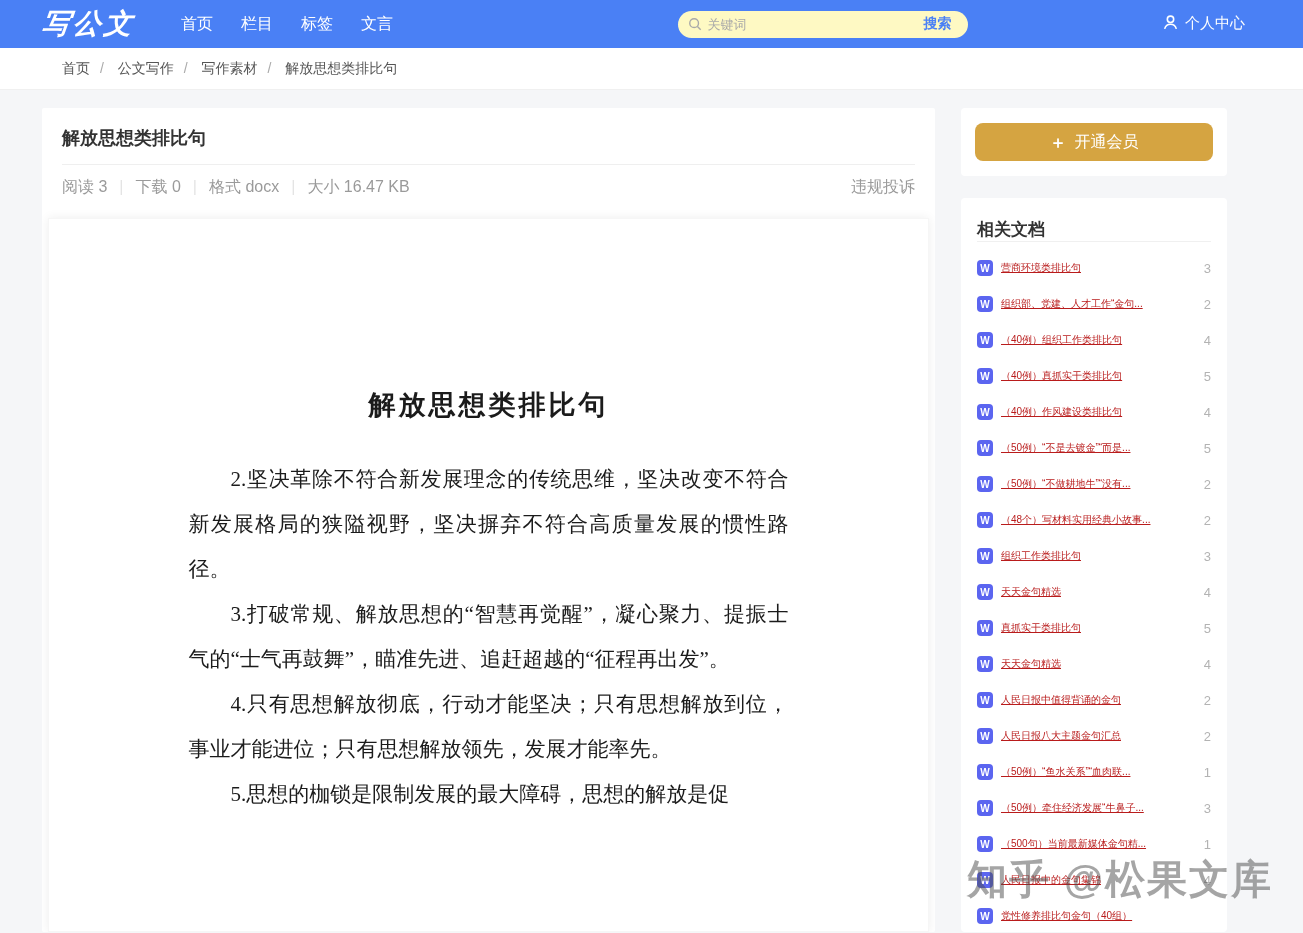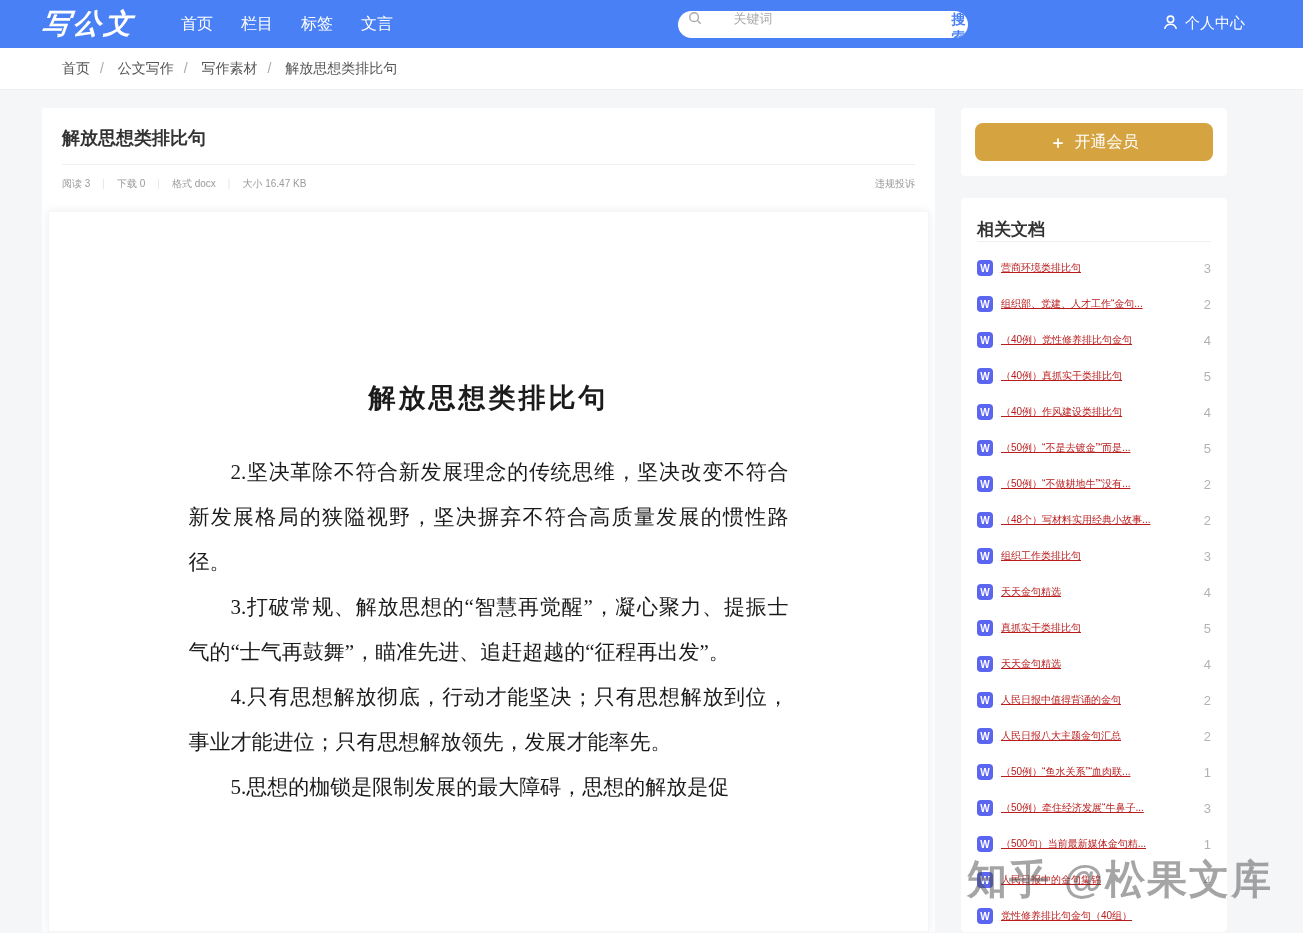--- a/index.html
+++ b/index.html
@@ -8,23 +8,23 @@
 
   
   .topbar { height:48px; background:#4a80f5; display:flex; align-items:center;
             padding:0 58px 0 42px; }
   .logo { color:#fff; font-family:"DejaVu Serif", serif; font-style:italic;
           font-weight:bold; font-size:28px; letter-spacing:3px; transform:skewX(-6deg);
           margin-right:46px; white-space:nowrap; cursor:pointer; }
   .nav { display:flex; gap:28px; }
   .nav-item { color:#fff; font-size:16px; text-decoration:none; cursor:pointer; }
   .search-wrap { flex:1; display:flex; justify-content:center; }
-  .searchbox { width:290px; height:27px; background:#ffffff; border-radius:14px;
-               display:flex; align-items:flex-start; padding-left:10px; overflow:hidden;
-               margin-left:90px;gap:26px; }
+  .searchbox { width:290px; height:27px; background:#fef9c3; border-radius:14px;
+               display:flex; align-items:center; padding-left:10px; overflow:hidden;
+               margin-left:90px; }
   .search-icon { display:flex; align-items:center; margin-right:6px; }
   .search-input { border:none; outline:none; flex:1; font-size:13px; color:#333;
                   background:transparent; }
   .search-input::placeholder { color:#a9a9a9; }
   .search-btn { border:none; background:transparent; color:#4a80f5; font-size:14px;
                 font-weight:bold; padding:0 16px; height:100%; cursor:pointer; }
   .user { display:flex; align-items:flex-start; gap:6px; color:#fff; font-size:15px;
           cursor:pointer; white-space:nowrap; }
 
   
@@ -38,21 +38,21 @@
   .content { display:flex; gap:26px; padding:18px 58px 0 42px;
              height:calc(933px - 91px); align-items:stretch; }
   .left-col { width:893px; background:#fff; border-radius:2px; overflow:hidden;
               display:flex; flex-direction:column; }
   .right-col { width:266px; display:flex; flex-direction:column; }
 
   
   .art-head { padding:18px 20px 0; }
   .art-title { font-size:18px; color:#333; font-weight:bold; padding-bottom:14px;
                border-bottom:1px solid #efefef; }
-  .meta-row { display:flex; align-items:center; padding:12px 0 10px; font-size:10px;
+  .meta-row { display:flex; align-items:center; padding:12px 0 10px; font-size:16px;
               color:#9a9a9a; }
   .meta-item + .meta-item::before { content:"|"; color:#e4e4e4; margin:0 12px; }
   .report { margin-left:auto; color:#9a9a9a; text-decoration:none; cursor:pointer; }
 
   
   .preview { flex:1; margin:10px 6px 0; background:#fff;
              box-shadow:0 0 10px rgba(0,0,0,0.07); border:1px solid #f6f6f6;
              overflow:hidden; }
   .doc-page { width:600px; margin:0 auto; padding-top:168px;
               font-family:"Liberation Serif", serif; color:#1b1b1b; }
@@ -194,21 +194,21 @@
           </li>
 
           <li class="rel-item">
             <span class="w-icon">W</span>
             <span class="rel-title">组织部、党建、人才工作“金句...</span>
             <span class="rel-count">2</span>
           </li>
 
           <li class="rel-item">
             <span class="w-icon">W</span>
-            <span class="rel-title">（40例）党性修养排比句金句</span>
+            <span class="rel-title">（40例）组织工作类排比句</span>
             <span class="rel-count">4</span>
           </li>
 
           <li class="rel-item">
             <span class="w-icon">W</span>
             <span class="rel-title">（40例）真抓实干类排比句</span>
             <span class="rel-count">5</span>
           </li>
 
           <li class="rel-item">

